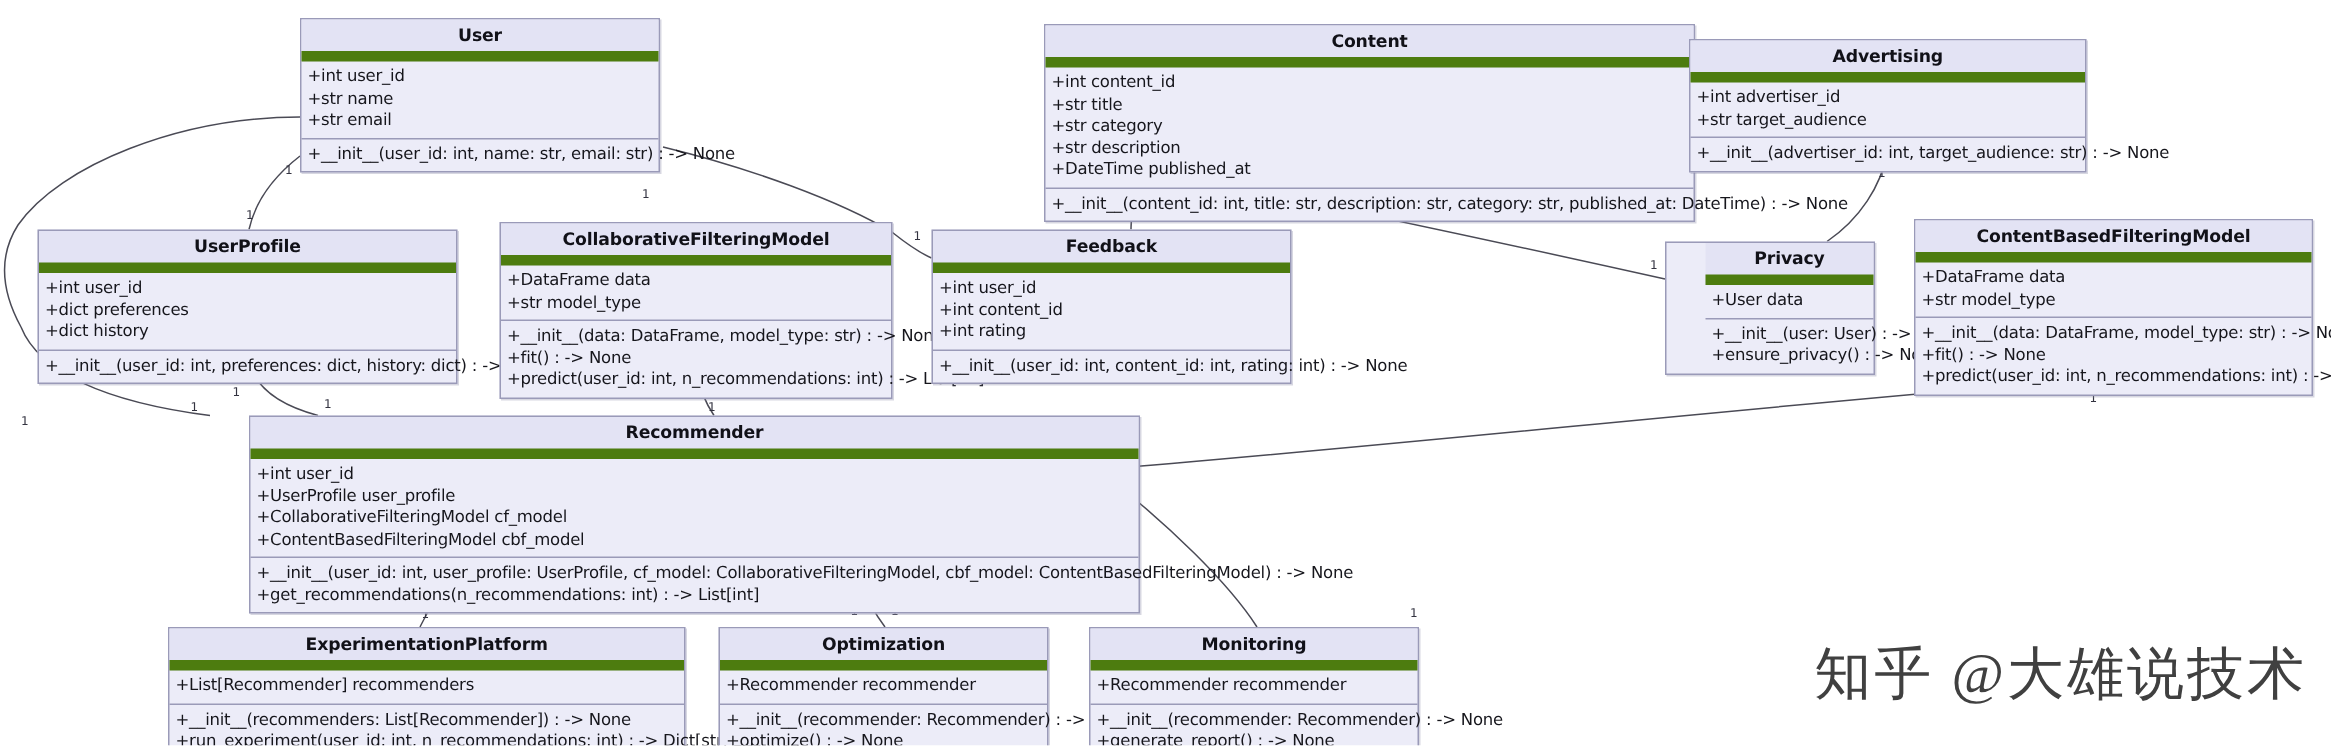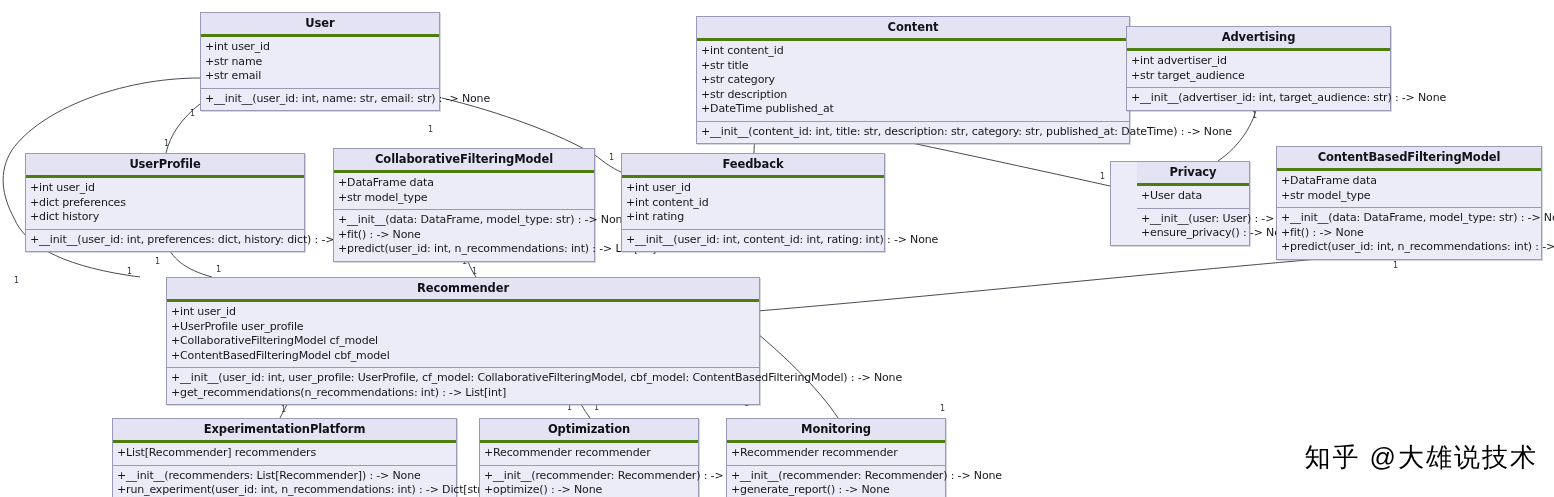--- a/index.html
+++ b/index.html
@@ -41,21 +41,21 @@
   .uml-class {
     position: absolute;
     box-sizing: border-box;
     border: 1px solid #9a9ab8;
     background: #ececf8;
     box-shadow: 1px 1px 0 rgba(140,140,170,0.35);
   }
   .uml-title {
     box-sizing: border-box;
     background: #e3e3f4;
-    border-bottom: 3px solid #4d7c0f;
+    border-bottom: 7px solid #4d7c0f;
     text-align: center;
     font-weight: bold;
     font-size: 11.5px;
     color: #111118;
     padding: 3px 4px 4px 4px;
     letter-spacing: -0.1px;
   }
   .uml-section {
     box-sizing: border-box;
     padding: 3px 4px 4px 4px;
@@ -67,23 +67,23 @@
     font-size: 11px;
     color: #16161c;
     line-height: 14.5px;
     white-space: nowrap;
     letter-spacing: -0.15px;
   }
   #watermark {
     position: absolute;
     right: 16px;
     bottom: 22px;
-    font-size: 26px;
-    color: #000000;
-    font-family: Liberation Sans, sans-serif;
+    font-size: 38px;
+    color: #404040;
+    font-family: Liberation Serif, serif;
     letter-spacing: 2px;
     white-space: nowrap;
     user-select: none;
   }
 </style>
 </head>
 <body>
 
 <div id="canvas">
 
@@ -180,21 +180,21 @@
         <div class="uml-section attributes">
           <div class="uml-row">+DataFrame data</div>
           <div class="uml-row">+str model_type</div>
         </div>
         <div class="uml-section methods">
           <div class="uml-row">+__init__(data: DataFrame, model_type: str) : -&gt; None</div>
           <div class="uml-row">+fit() : -&gt; None</div>
           <div class="uml-row">+predict(user_id: int, n_recommendations: int) : -&gt; List[int]</div>
         </div>
       </div>
-      <div class="uml-class" style="left: 621px; top: 153px; width: 264px;">
+      <div class="uml-class" style="left: 621px; top: 153px; width: 240px;">
         <div class="uml-title">Feedback</div>
         <div class="uml-section attributes">
           <div class="uml-row">+int user_id</div>
           <div class="uml-row">+int content_id</div>
           <div class="uml-row">+int rating</div>
         </div>
         <div class="uml-section methods">
           <div class="uml-row">+__init__(user_id: int, content_id: int, rating: int) : -&gt; None</div>
         </div>
       </div>

